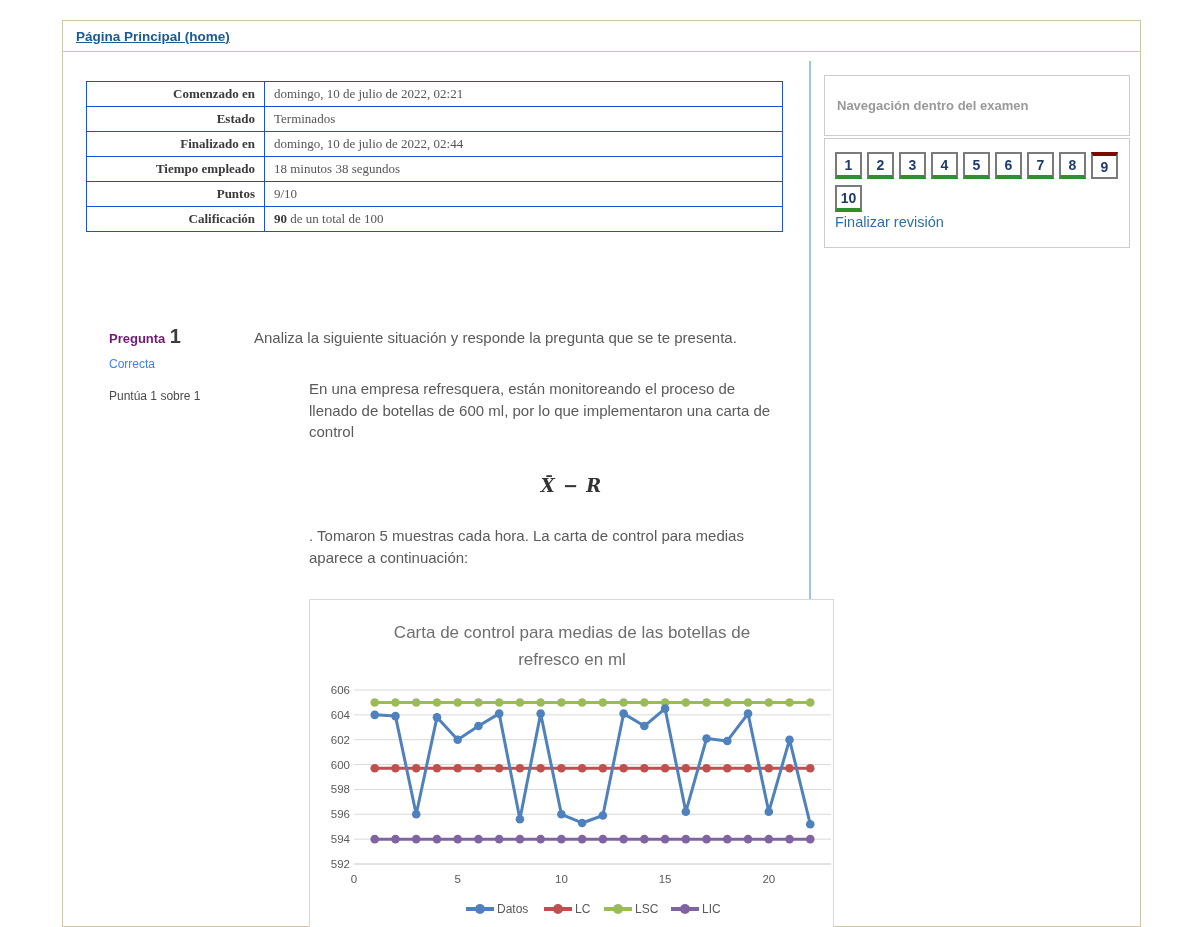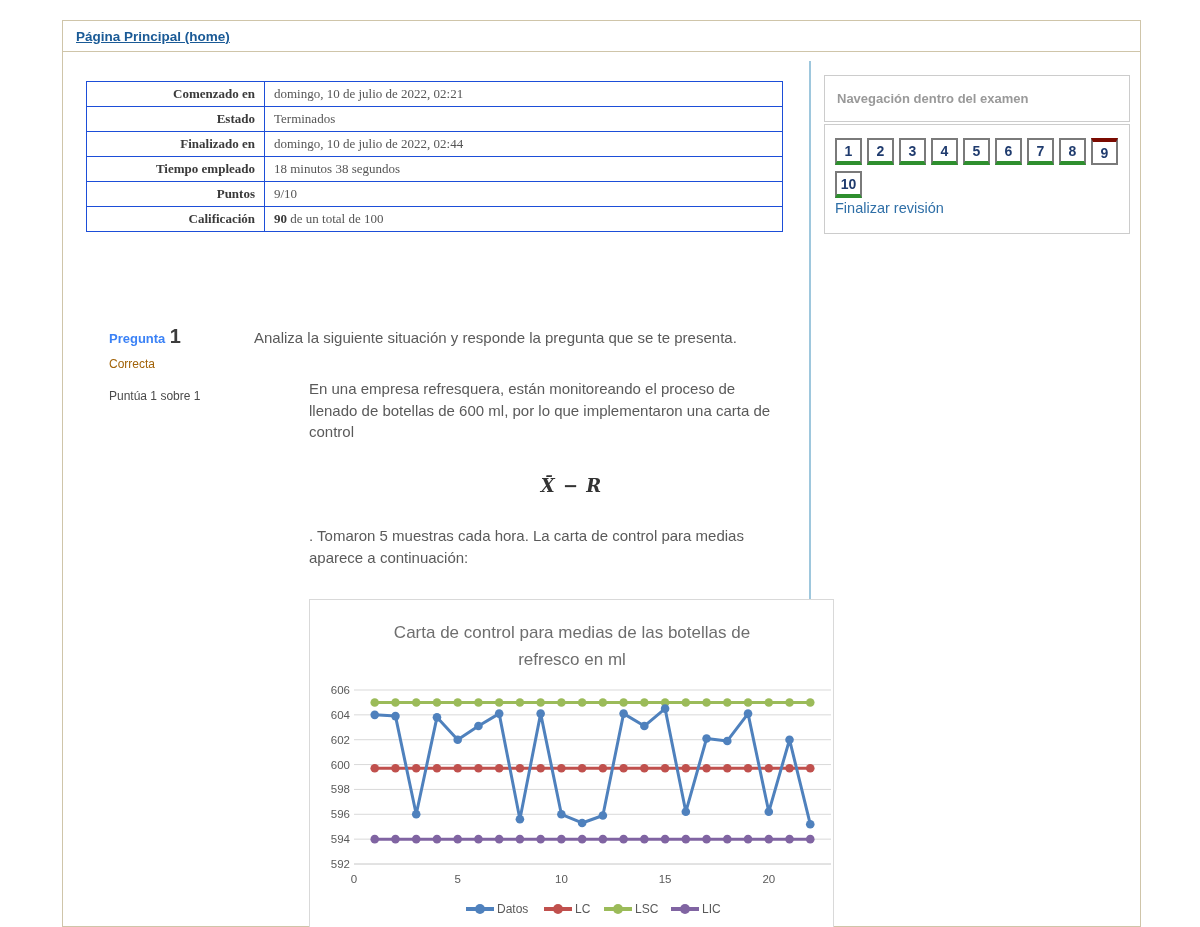--- a/index.html
+++ b/index.html
@@ -30,43 +30,43 @@
   .summary-table { border-collapse: collapse; width: 697px; font-size: 13px; }
   .summary-table td {
     border: 1px solid #1d4ed8; padding: 4px 9px; height: 24px; color: #555; font-family: Liberation Serif, serif;
   }
   .summary-table td.lbl {
     width: 178px; text-align: right; font-weight: bold; color: #3a3a3a;
   }
   .bold-val { font-weight: bold; color: #3a3a3a; }
   
   .qinfo { position: absolute; left: 23px; top: 244px; width: 145px; }
-  .q-number-label { font-size: 13px; font-weight: bold; color: #3b82f6; }
+  .q-number-label { font-size: 13px; font-weight: bold; color: #701a75; }
   .q-number { font-size: 20px; font-weight: bold; color: #3c3c3c; }
-  .q-status { font-size: 12px; color: #a16207; margin-top: 9px; }
+  .q-status { font-size: 12px; color: #3b82f6; margin-top: 9px; }
   .q-points { font-size: 12px; color: #4a4a4a; margin-top: 18px; }
   .qcontent {
     position: absolute; left: 168px; top: 246px; width: 582px;
     font-size: 15px; color: #5a5a5a; line-height: 1.45;
   }
   .q-block { margin-left: 55px; width: 525px; margin-top: 29px; }
   .q-body { width: 462px; }
   .q-formula {
     text-align: center; margin: 30px 0 26px 0;
     font-family: "DejaVu Serif", serif; font-style: italic; font-weight: bold;
     font-size: 18px; color: #333; letter-spacing: 1px;
   }
   .chart-box {
     margin-top: 30px; width: 525px; height: 340px;
     border: 1px solid #d9d9d9; background: #fff;
   }
   
   .sidebar { position: absolute; left: 761px; top: 54px; width: 306px; }
   .nav-header-box {
-    border: 1px solid #cccccc; padding: 15px 12px;
+    border: 1px solid #cccccc; padding: 22px 12px;
     color: #999; font-weight: bold; font-size: 13px;
   }
   .nav-body-box { border: 1px solid #cccccc; margin-top: 2px; padding: 13px 10px 16px 10px; }
   .qnav-buttons { display: flex; flex-wrap: wrap; gap: 5px; row-gap: 6px; }
   .qnav-btn {
     min-width: 27px; height: 27px; padding: 0 3px;
     background: #fff;
     border: 2px solid #7a7a7a;
     color: #1f3b6e; font-weight: bold; font-size: 14px;
     display: flex; align-items: center; justify-content: center;

